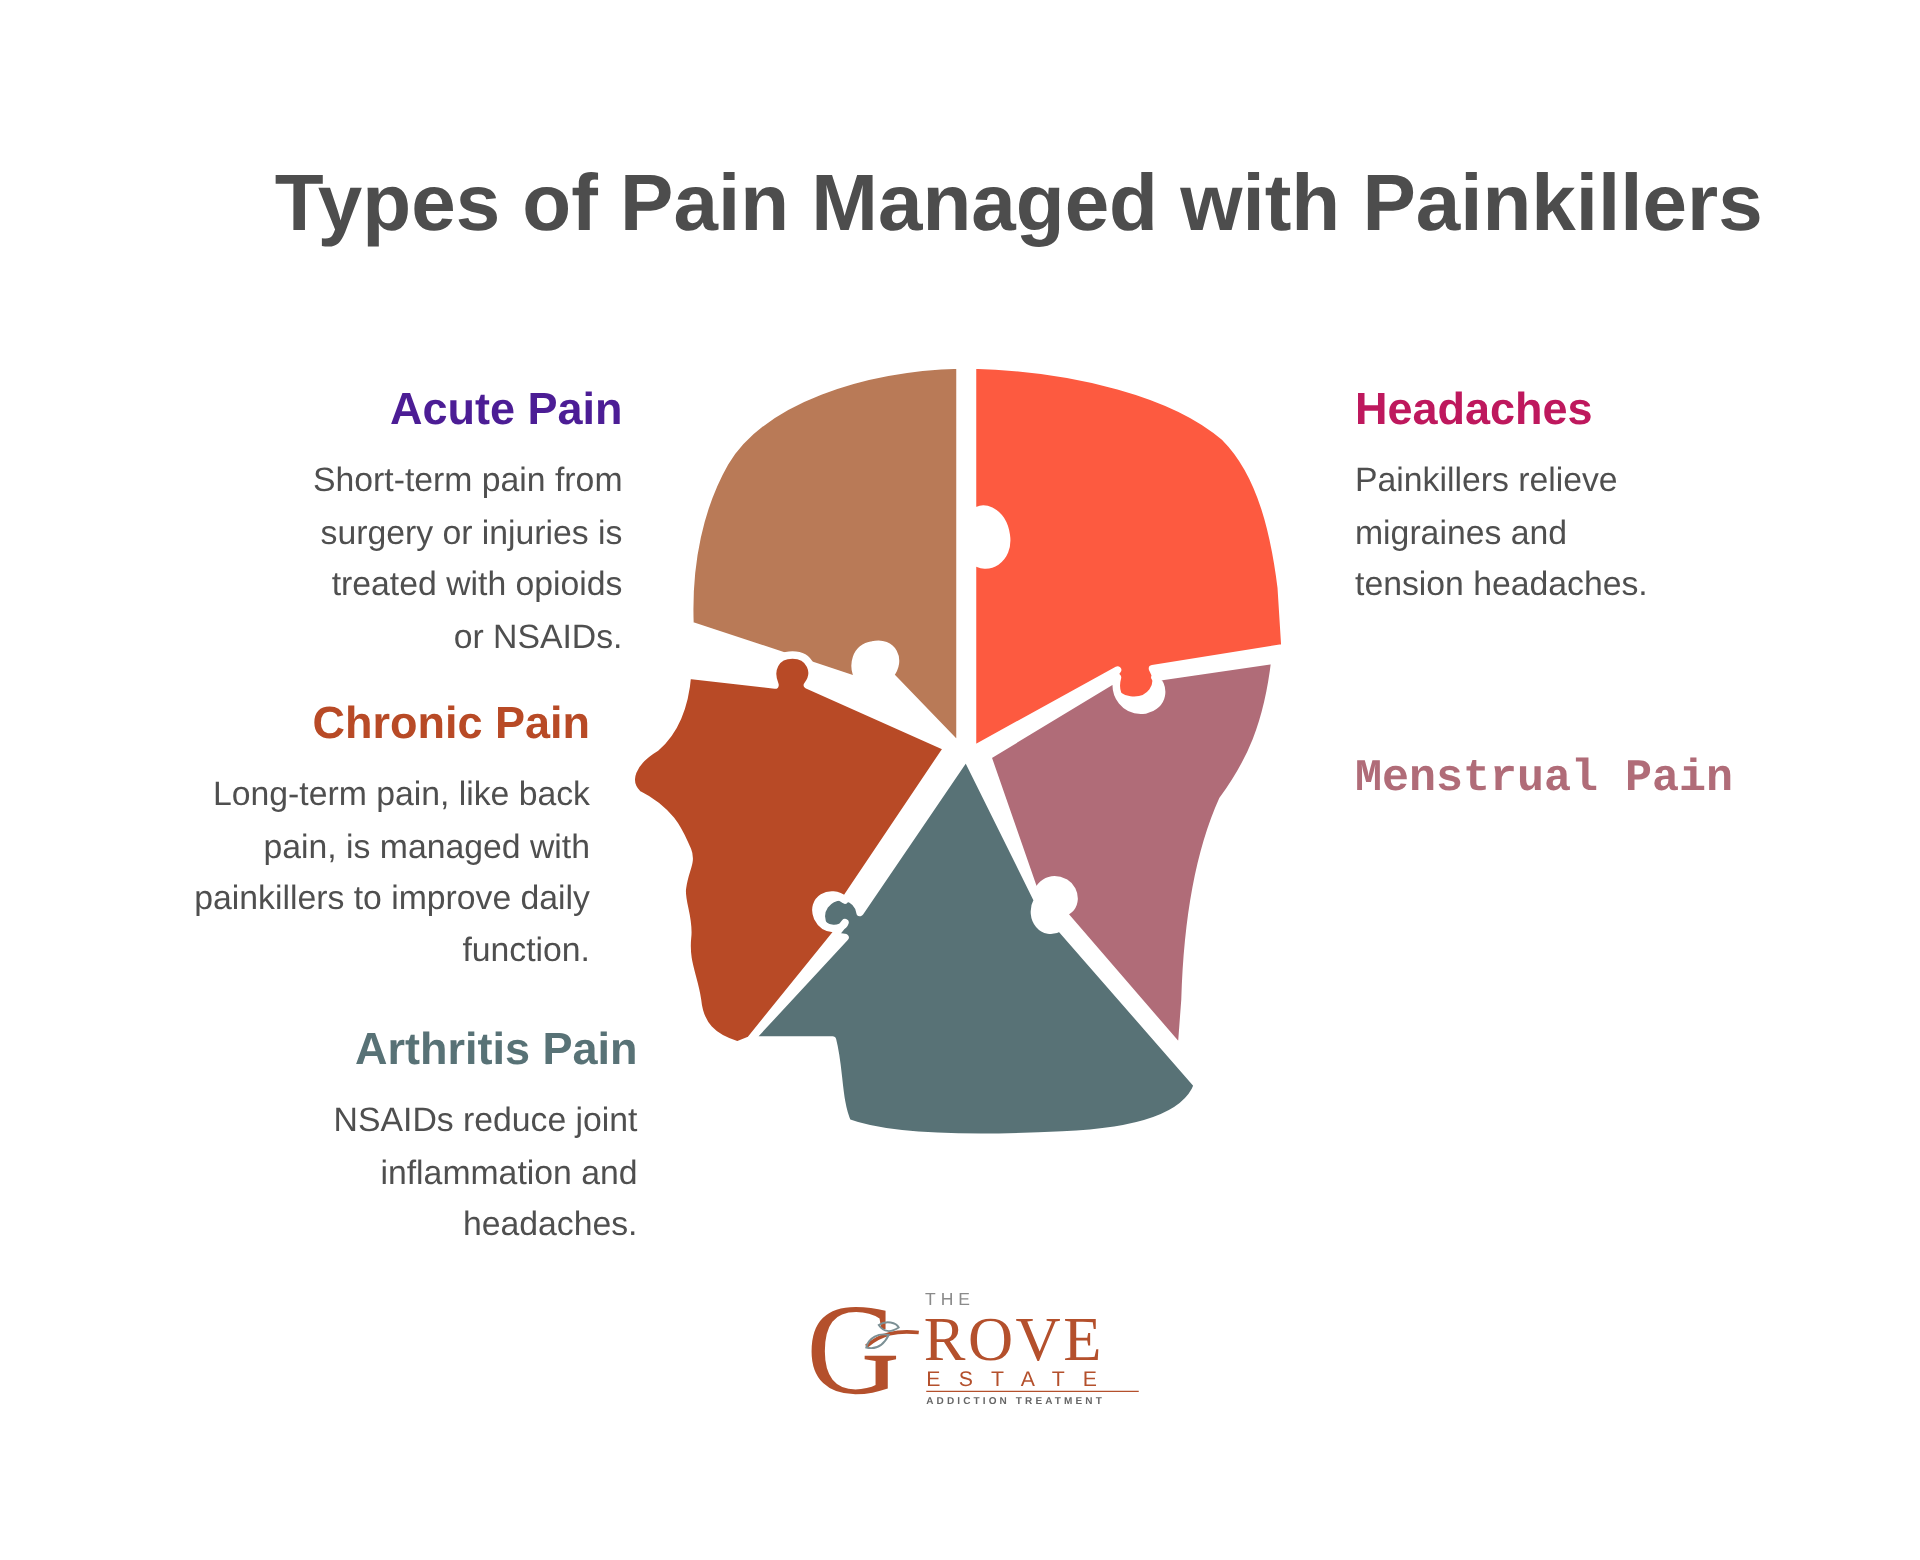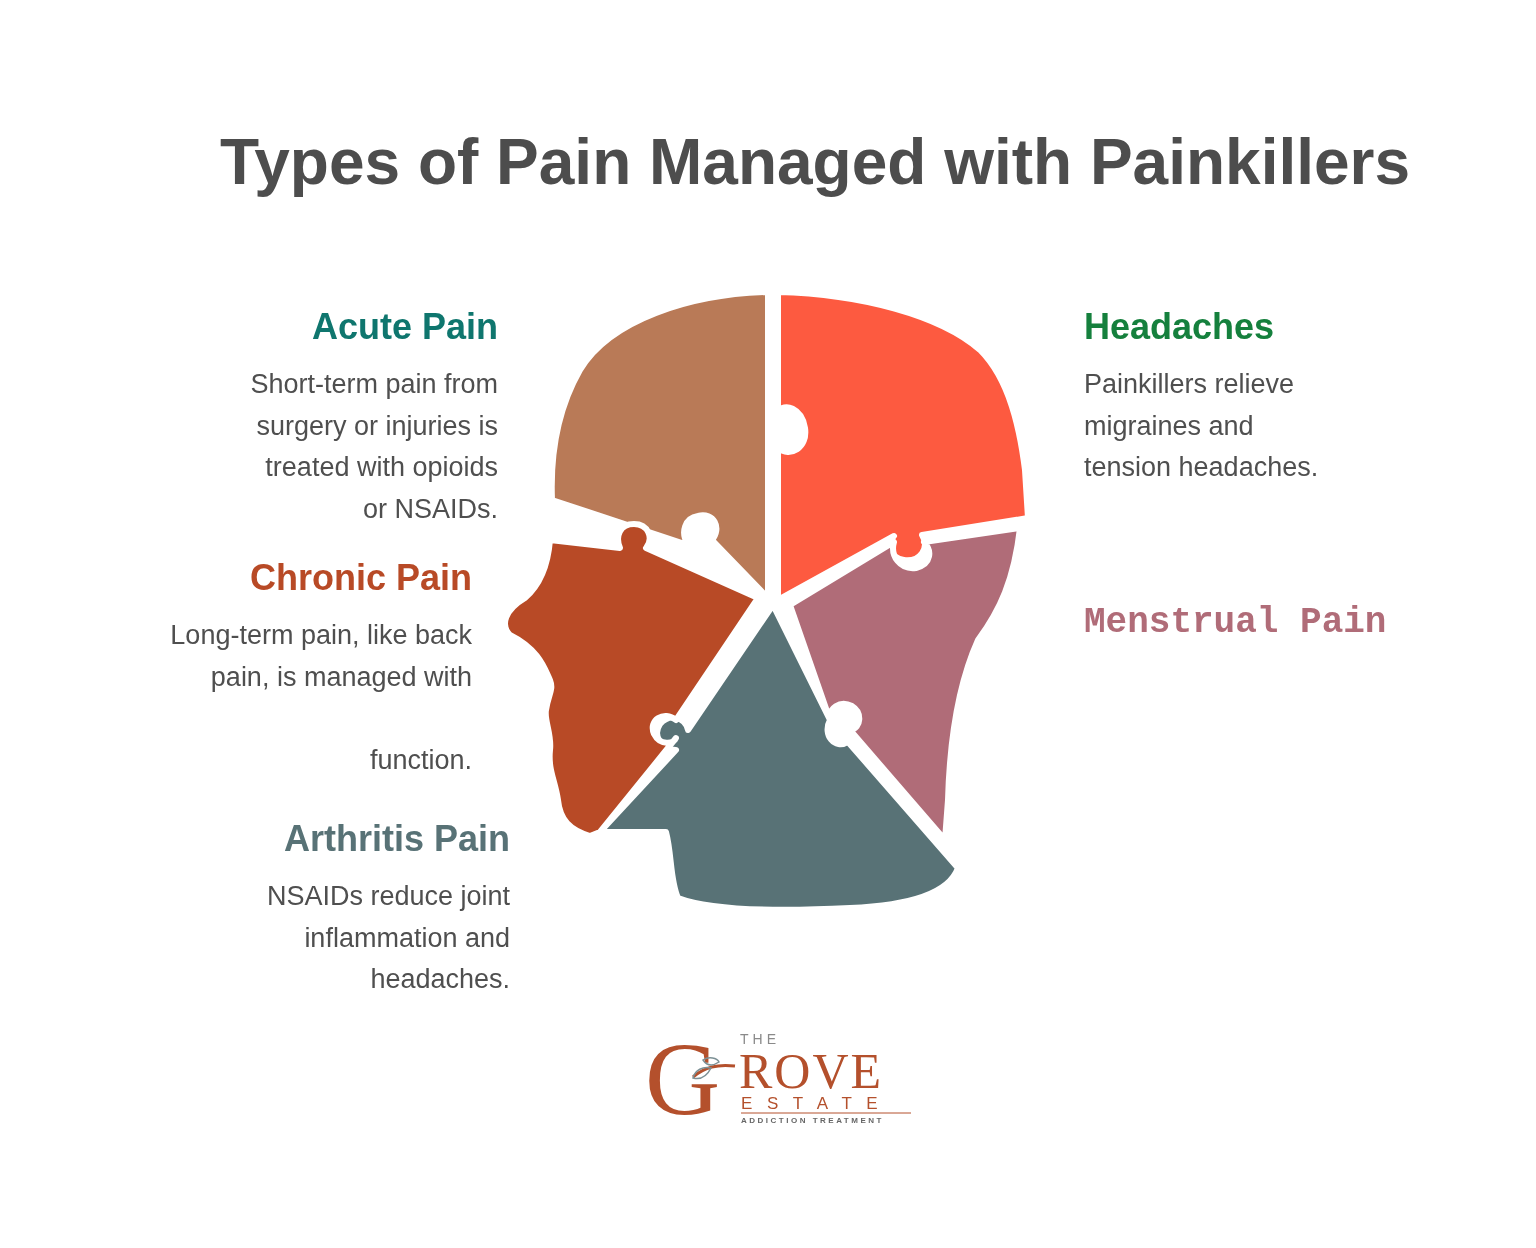--- a/index.html
+++ b/index.html
@@ -19,50 +19,50 @@
   #menstrual { left: 1084px; top: 602px; width: 400px; font-family: Liberation Mono, monospace; }
   .head { position: absolute; left: 490px; top: 280px; width: 560px; height: 650px; }
   .logo { position: absolute; left: 645px; top: 1022px; width: 270px; height: 104px; }
 </style>
 </head>
 <body>
 
 <div class="title">Types of Pain Managed with Painkillers</div>
 
 <div class="block right-al" id="acute">
-  <h2 style="color:#0f766e">Acute Pain</h2>
+  <h2 style="color:#4c1d95">Acute Pain</h2>
   <p>
     <span>Short-term pain from</span><br>
     <span>surgery or injuries is</span><br>
     <span>treated with opioids</span><br>
     <span>or NSAIDs.</span>
   </p>
 </div>
 
 <div class="block right-al" id="chronic">
   <h2 style="color:#b84a26">Chronic Pain</h2>
   <p>
     <span>Long-term pain, like back</span><br>
     <span>pain, is managed with</span><br>
-    <br>
+    <span>painkillers to improve daily</span><br>
     <span>function.</span>
   </p>
 </div>
 
 <div class="block right-al" id="arthritis">
   <h2 style="color:#587276">Arthritis Pain</h2>
   <p>
     <span>NSAIDs reduce joint</span><br>
     <span>inflammation and</span><br>
     <span>headaches.</span>
   </p>
 </div>
 
 <div class="block left-al" id="headaches">
-  <h2 style="color:#15803d">Headaches</h2>
+  <h2 style="color:#be185d">Headaches</h2>
   <p>
     <span>Painkillers relieve</span><br>
     <span>migraines and</span><br>
     <span>tension headaches.</span>
   </p>
 </div>
 
 <div class="block left-al" id="menstrual">
   <h2 style="color:#b06c78">Menstrual Pain</h2>
 </div>

